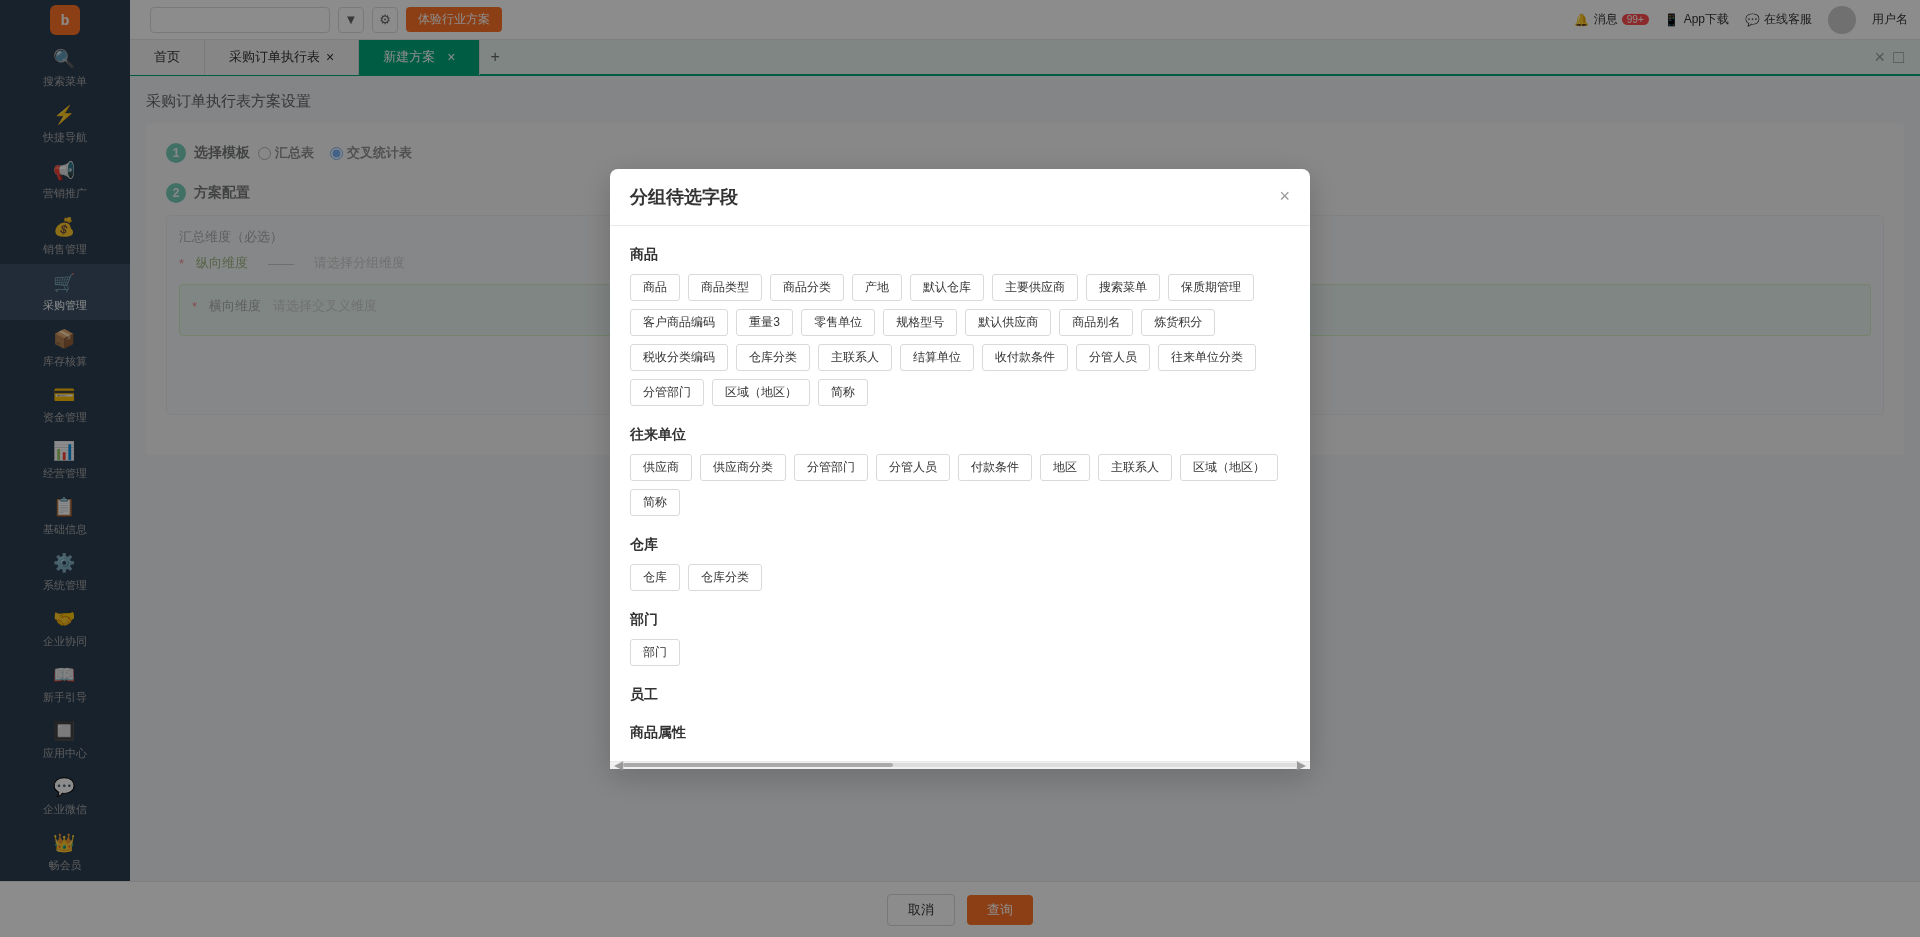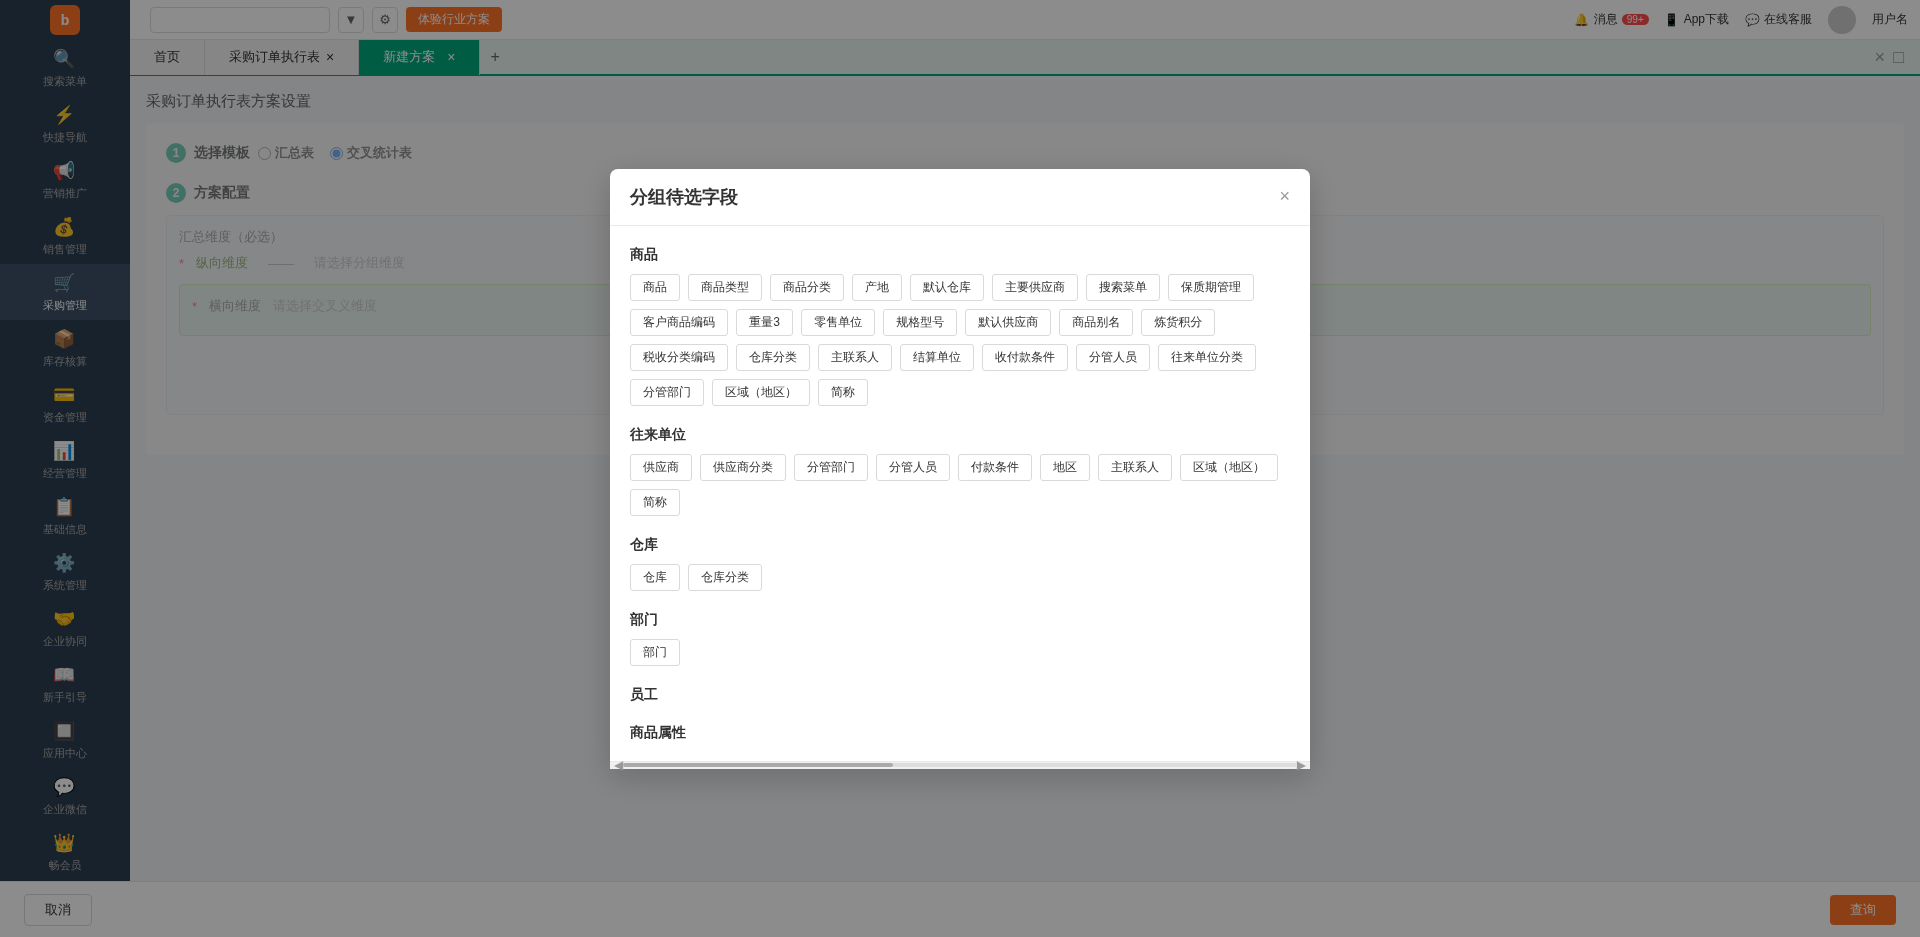--- a/index.html
+++ b/index.html
@@ -62,21 +62,21 @@
     .field-tags { display: flex; flex-wrap: wrap; gap: 8px; }
     .field-tag { border: 1px solid #d9d9d9; border-radius: 3px; padding: 4px 12px; font-size: 12px; color: #333; cursor: pointer; background: #fff; white-space: nowrap; }
 
     
     .modal-scrollbar { height: 8px; background: #f0f0f0; border-top: 1px solid #e8e8e8; display: flex; align-items: center; padding: 0 4px; flex-shrink: 0; }
     .modal-scrollbar-track { flex: 1; height: 4px; background: #ddd; border-radius: 2px; position: relative; }
     .modal-scrollbar-thumb { width: 40%; height: 4px; background: #aaa; border-radius: 2px; }
     .scroll-arrow { color: #999; cursor: pointer; font-size: 12px; }
 
     
-    .bottom-bar { position: fixed; bottom: 0; left: 0; right: 0; height: 56px; background: #fff; border-top: 1px solid #e8e8e8; display: flex; align-items: center; justify-content: space-between; padding: 0 24px; gap: 12px; z-index: 150; }
+    .bottom-bar { position: fixed; bottom: 0; left: 0; right: 0; height: 56px; background: #fff; border-top: 1px solid #e8e8e8; display: flex; align-items: center; justify-content: center; padding: 0 24px; gap: 12px; z-index: 150; }
     .btn-cancel { border: 1px solid #d9d9d9; background: #fff; padding: 6px 20px; border-radius: 4px; cursor: pointer; font-size: 13px; color: #333; }
     .btn-confirm { background: #ff7326; color: white; border: none; padding: 6px 20px; border-radius: 4px; cursor: pointer; font-size: 13px; }
   </style>
 </head>
 <body>
 
 <div class="top-bar">
   <div style="width:130px; display:flex; align-items:center; gap:6px;">
     <div class="logo-icon">
         <span>b</span>

